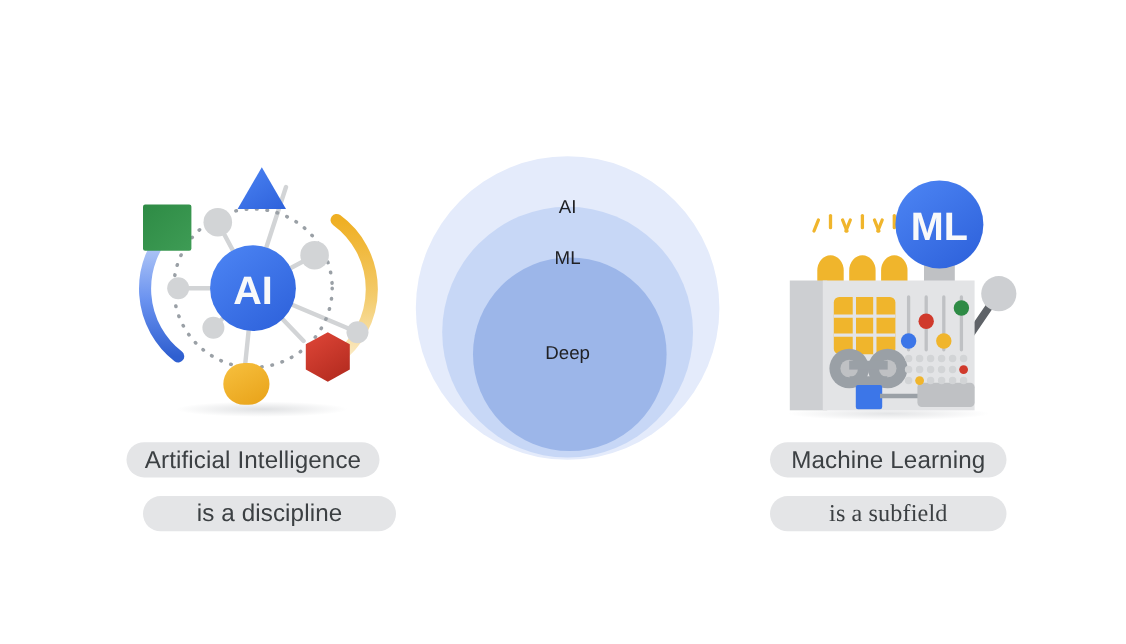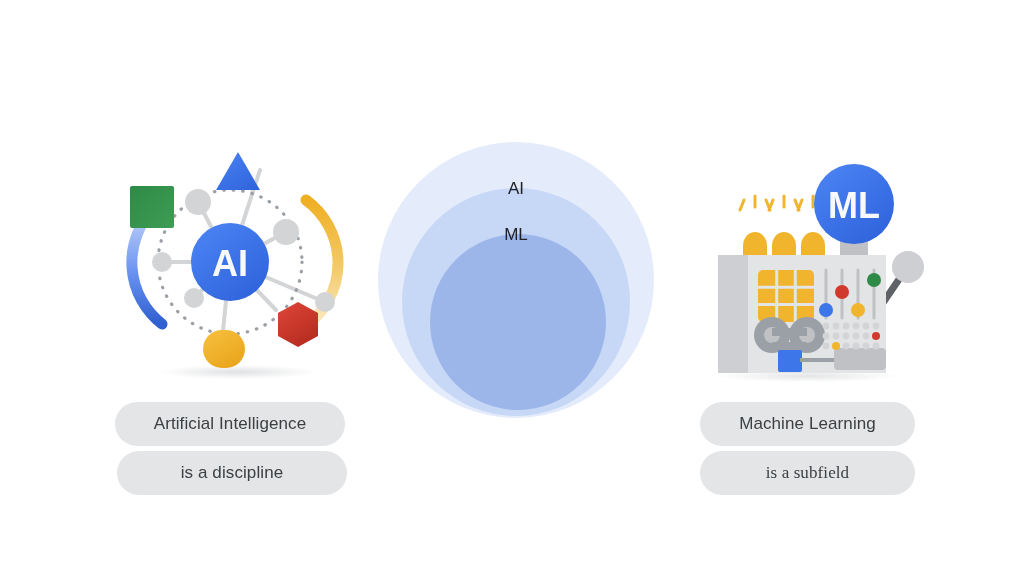--- a/index.html
+++ b/index.html
@@ -14,24 +14,24 @@
   .slide{position:absolute;inset:0;background:#ffffff;}
 
   
   .panel{position:absolute;}
 
   
   .pill{
     position:absolute;
     background:#E4E5E7;
     border-radius:26px;
-    height:44px;
+    height:32px;
     display:flex;align-items:center;justify-content:center;
     color:#3C4043;
-    font-size:17px;
+    font-size:22px;
     letter-spacing:.1px;
     white-space:nowrap;
   }
 
   
   #left-illustration{left:110px;top:140px;width:250px;height:250px;}
   #right-illustration{left:690px;top:150px;width:250px;height:250px;}
   #venn{left:378px;top:142px;width:276px;height:276px;}
 
   .venn-circle{position:absolute;border-radius:50%;}
@@ -132,20 +132,21 @@
   </div>
 
   <div class="panel" id="venn">
     <div class="venn-circle" id="venn-ai"></div>
     <div class="venn-circle" id="venn-ml"></div>
     <div class="venn-circle" id="venn-dl"></div>
 
     <div class="venn-label" id="venn-label-ai">AI</div>
     <div class="venn-label" id="venn-label-ml">ML</div>
     <div class="venn-label" id="venn-label-dl">
+      <div>Deep</div>
     </div>
   </div>
 
   <div class="panel" id="right-illustration">
     <svg width="250" height="250" viewBox="0 0 250 250">
       <defs>
         <linearGradient id="mlball" x1="0.15" y1="0.05" x2="0.85" y2="0.95">
           <stop offset="0%" stop-color="#4A82F2"></stop>
           <stop offset="100%" stop-color="#2F63DC"></stop>
         </linearGradient>
@@ -254,21 +255,21 @@
       </g>
 
       <circle cx="164" cy="54" r="40" fill="url(#mlball)"></circle>
       <text x="164" y="68" text-anchor="middle" font-family="Liberation Sans, sans-serif" font-size="36" font-weight="bold" fill="#F8F9FA">ML</text>
     </svg>
   </div>
 
   <div class="pill" style="left:115px;top:402px;width:230px;">
     <span>Artificial Intelligence</span>
   </div>
-  <div class="pill" style="left:117px;top:451px;width:230px;">
+  <div class="pill" style="left:130px;top:451px;width:230px;">
     <span>is a discipline</span>
   </div>
 
   <div class="pill" style="left:700px;top:402px;width:215px;align-items:center;">
     <span>Machine Learning</span>
   </div>
   <div class="pill" style="left:700px;top:451px;width:215px;font-family:Liberation Serif, serif;">
     <span>is a subfield</span>
   </div>
 

